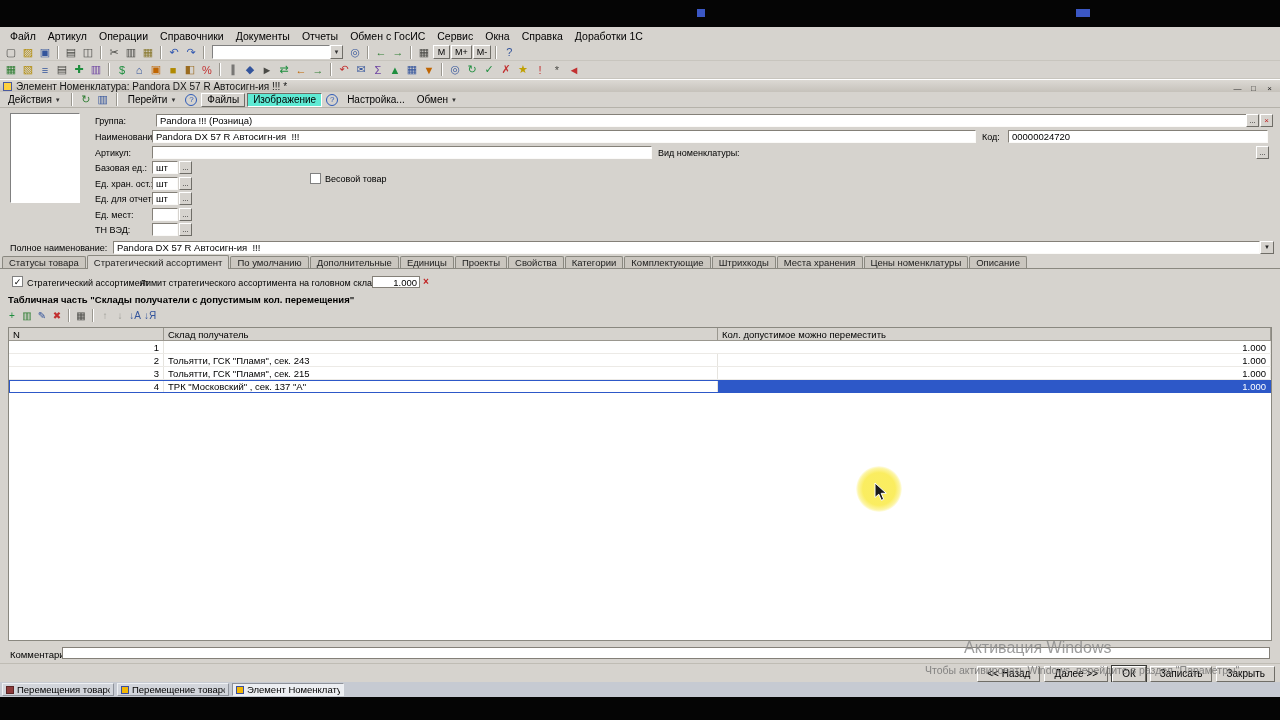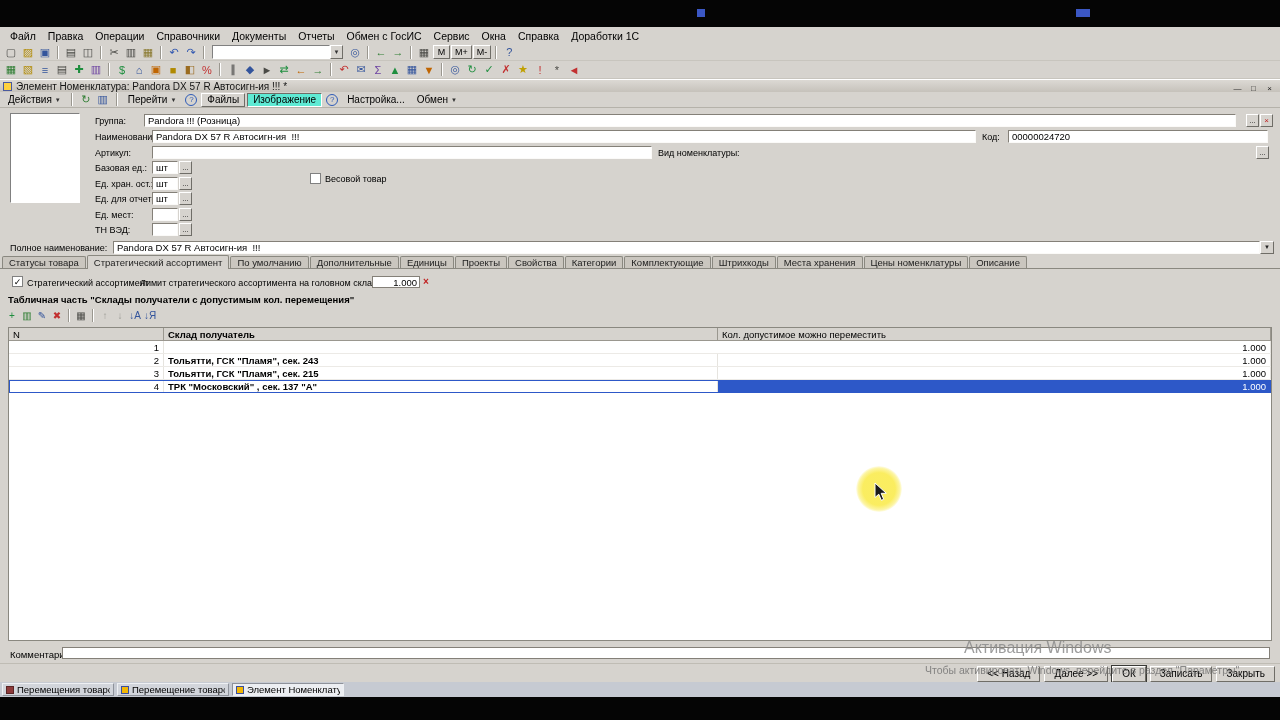--- a/index.html
+++ b/index.html
@@ -60,21 +60,21 @@
 
   .limit-input { position:absolute; left:372px; top:249px; width:48px; height:12px; text-align:right; font-size:9.5px; background:#fff; border:1px solid #848078; padding:0 2px; }
   .clear-x { position:absolute; left:423px; top:249px; color:#c02020; font-size:10px; font-weight:bold; }
   .section-title { position:absolute; left:8px; top:267px; font-size:9.5px; font-weight:bold; }
   .table-toolbar { position:absolute; left:5px; top:282px; display:flex; align-items:center; gap:1px; }
   .table-toolbar .tb-icon { width:14px; height:13px; font-size:10px; }
 
   .table-frame { position:absolute; left:8px; top:300px; width:1264px; height:314px; background:#fff; border:1px solid #8a8880; overflow:hidden; }
   .thead { display:flex; height:13px; background:#d6d3ce; font-size:9.5px; }
   .th { padding:0 4px; border-right:1px solid #9a978f; border-bottom:1px solid #9a978f; display:flex; align-items:center; white-space:nowrap; overflow:hidden; }
-  .c-n { width:155px; } .c-wh { width:554px;font-weight:bold; } .c-qty { flex:1; }
+  .c-n { width:155px; } .c-wh { width:554px; } .c-qty { flex:1; }
   .trow { display:flex; height:13px; font-size:9.5px; border-bottom:1px solid #eceae6; }
   .cell { display:flex; align-items:center; padding:0 4px; border-right:1px solid #e6e4df; white-space:nowrap; overflow:hidden; }
   .cell.c-n { justify-content:flex-end; }
   .cell.c-qty { justify-content:flex-end; }
   .trow.selected { outline:1px solid #2d58c8; outline-offset:-1px; }
   .trow.selected .c-qty { background:#2d58c8; color:#fff; }
 
   .comment-label { position:absolute; left:10px; top:622px; font-size:9.5px; }
   .comment-input { position:absolute; left:62px; top:620px; width:1208px; height:12px; background:#fff; border:1px solid #848078; font-size:9.5px; padding:0 3px; }
   .footer-sep { position:absolute; left:0; top:636px; width:100%; border-top:1px solid #bfbcb4; }
@@ -105,21 +105,21 @@
 
   <div class="bar-top">
     <span class="ovl o1"></span>
     <span class="ovl o2"></span>
   </div>
 
   <div class="app">
 
     <div class="menu-bar">
         <span class="menu-item">Файл</span>
-        <span class="menu-item">Правка</span>
+        <span class="menu-item">Артикул</span>
         <span class="menu-item">Операции</span>
         <span class="menu-item">Справочники</span>
         <span class="menu-item">Документы</span>
         <span class="menu-item">Отчеты</span>
         <span class="menu-item">Обмен с ГосИС</span>
         <span class="menu-item">Сервис</span>
         <span class="menu-item">Окна</span>
         <span class="menu-item">Справка</span>
         <span class="menu-item">Доработки 1С</span>
       </div>
@@ -233,21 +233,21 @@
       </span>
       <span class="act-btn">
         <span>Обмен</span>
         <span class="dd">▼</span>
       </span>
     </div>
 
     <div class="image-box"></div>
 
     <span class="form-label" style="left:95px;top:89px">Группа:</span>
-    <input class="field-input" style="left: 144px; top: 87px; width: 1092px;" value="Pandora !!! (Розница)">
+    <input class="field-input" style="left: 156px; top: 87px; width: 1092px;" value="Pandora !!! (Розница)">
     <span class="mini-btn" style="left:1246px;top:87px">...</span>
     <span class="mini-btn" style="left:1260px;top:87px;color:#c02020">×</span>
 
     <span class="form-label" style="left:95px;top:105px">Наименование:</span>
     <input class="field-input" style="left: 152px; top: 103px; width: 824px;" value="Pandora DX 57 R Автосигн-ия  !!!">
     <span class="form-label" style="left:982px;top:105px">Код:</span>
     <input class="field-input" style="left: 1008px; top: 103px; width: 260px;" value="00000024720">
 
     <span class="form-label" style="left:95px;top:121px">Артикул:</span>
     <input class="field-input" style="left: 152px; top: 119px; width: 500px;" value="">

